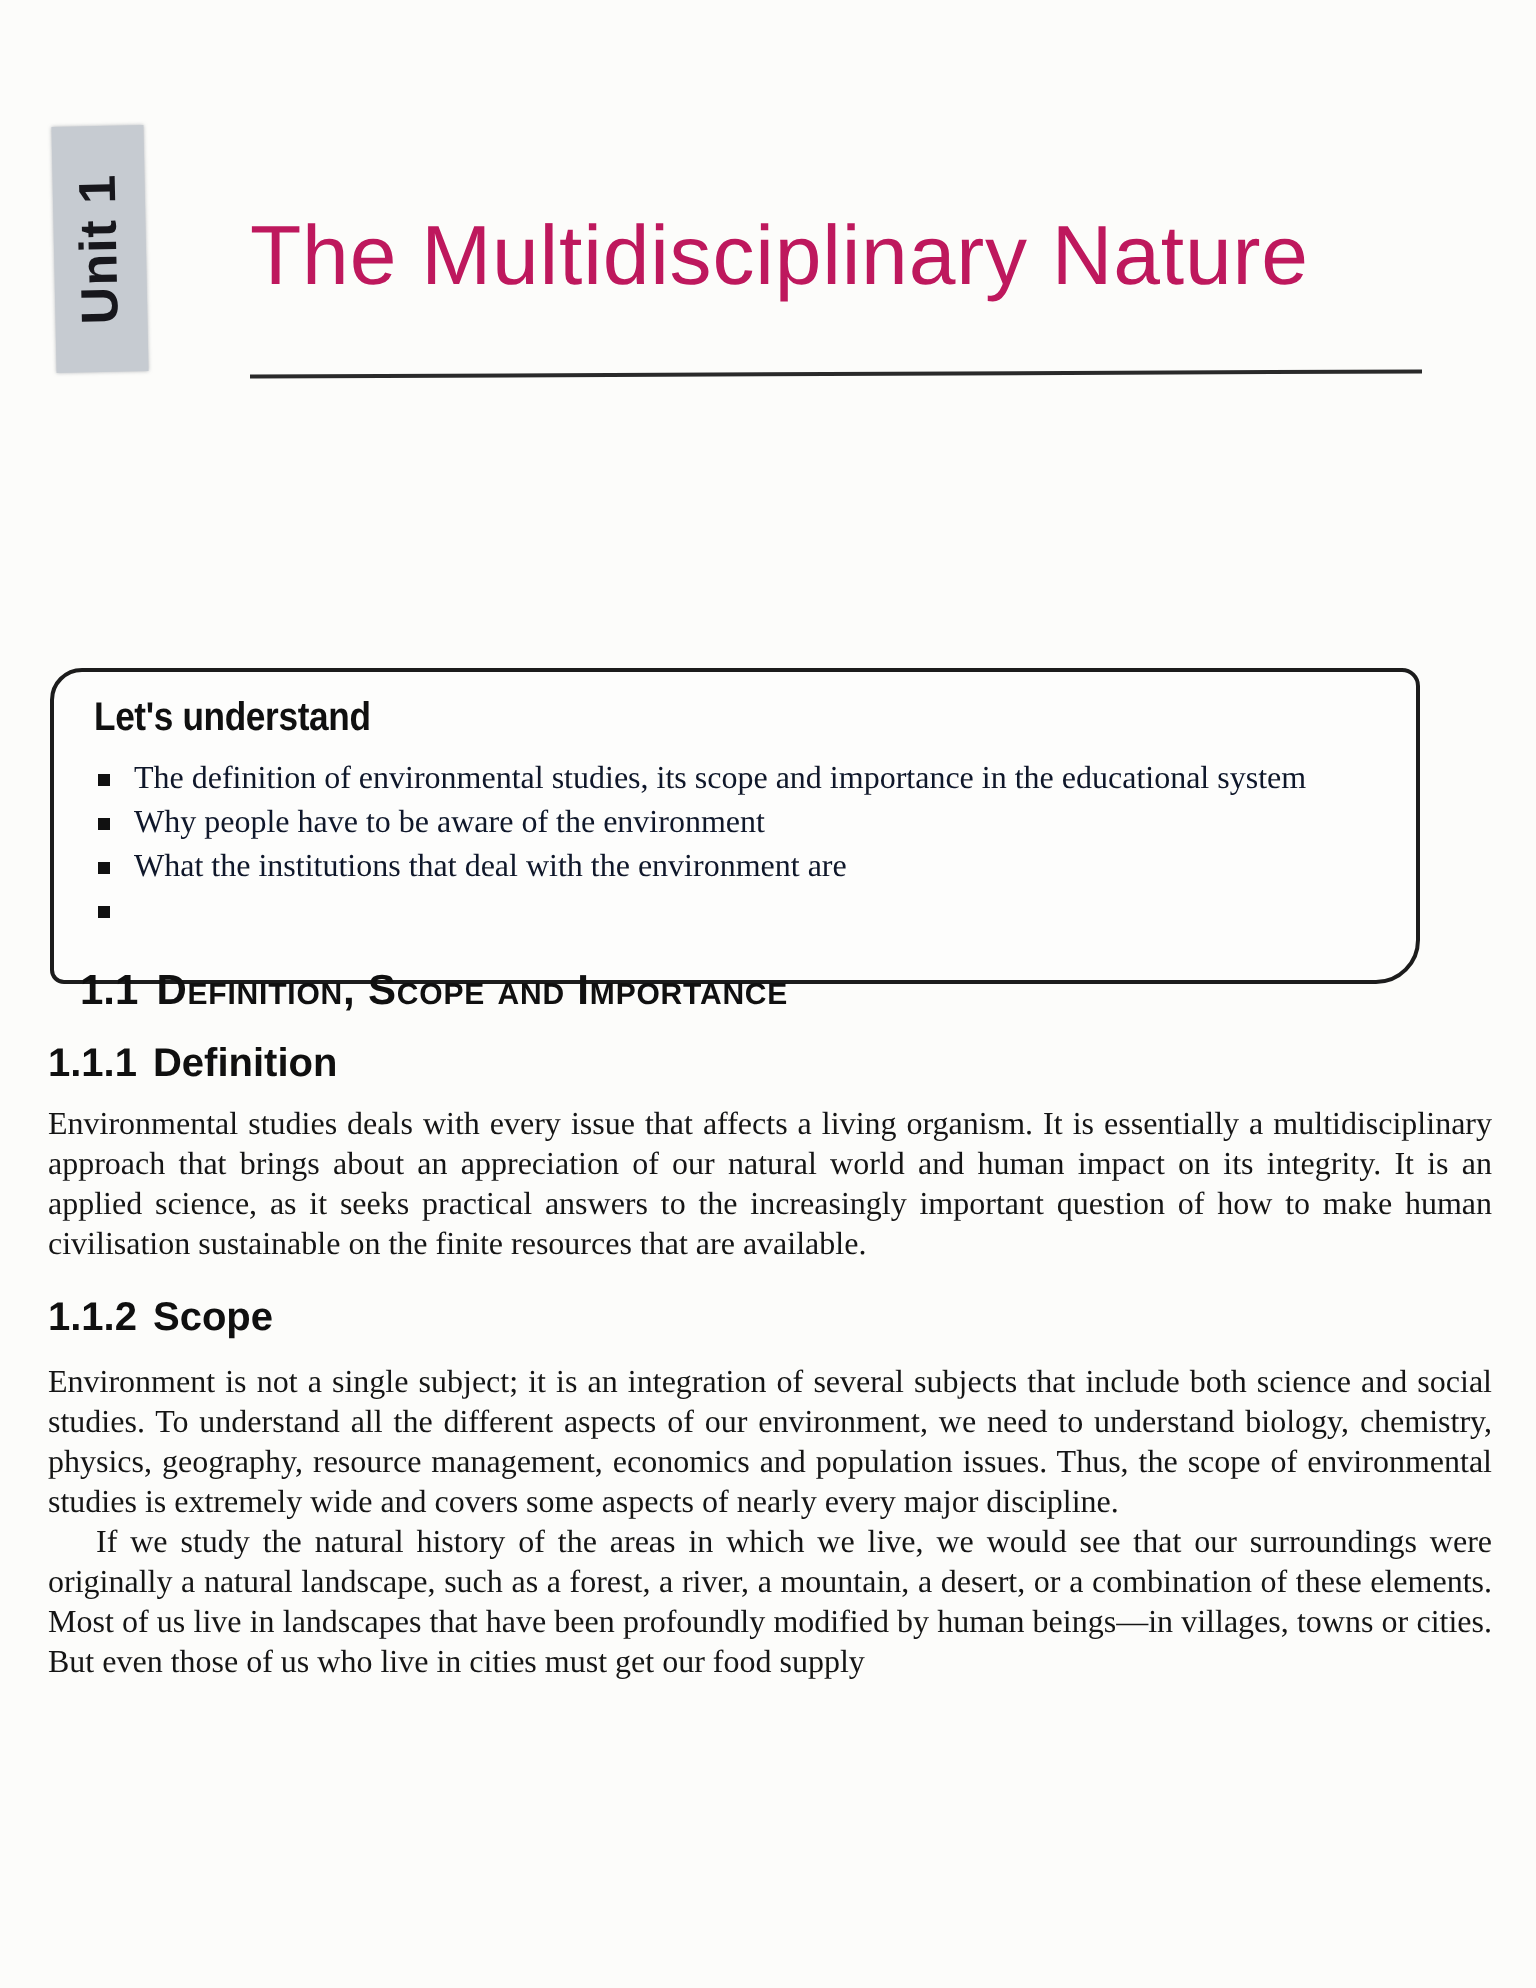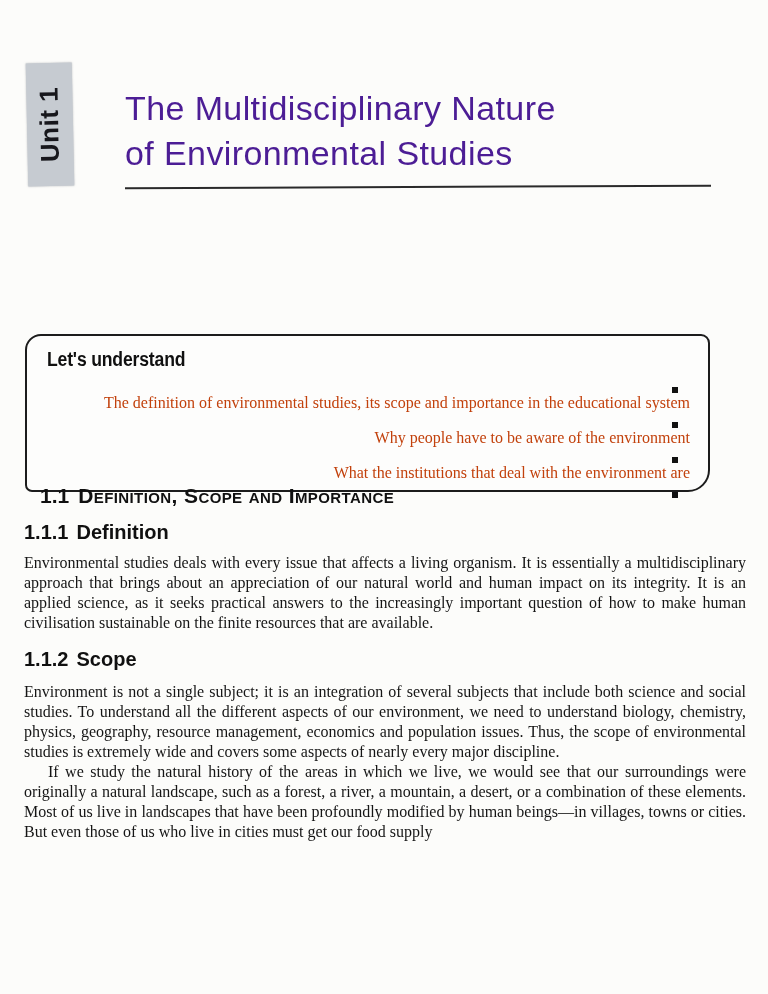--- a/index.html
+++ b/index.html
@@ -39,27 +39,27 @@
     font-weight: 700;
     font-size: 26px;
     letter-spacing: 0.5px;
     color: #17171c;
   }
 
   
   .chapter-title {
     position: absolute;
     left: 125px;
-    top: 86px;
+    top: 105px;
     font-family: "Liberation Sans", sans-serif;
     font-weight: 400;
-    font-size: 34px;
+    font-size: 42px;
     line-height: 45px;
     letter-spacing: 0.4px;
-    color: #4c1d95;
+    color: #be185d;
   }
   .title-rule {
     position: absolute;
     left: 125px;
     top: 186px;
     width: 586px;
     height: 2px;
     background: #2a2a2a;
     transform: rotate(-0.25deg);
   }
@@ -89,26 +89,25 @@
     transform: scaleX(0.88);
     transform-origin: left center;
   }
   .understand-list {
     margin: 0;
     padding: 0;
     list-style: none;
   }
   .understand-list li {
     display: flex;
-    align-items: flex-end;
+    align-items: flex-start;
     font-size: 16px;
     line-height: 20px;
     margin-bottom: 2px;
-    color: #c2410c;
-    flex-direction: column;
+    color: #0f172a;
   }
   .bullet-sq {
     flex: 0 0 auto;
     width: 6px;
     height: 6px;
     background: #111;
     margin: 7px 12px 0 2px;
   }
 
   
@@ -154,21 +153,20 @@
 <body>
 
 <div class="page">
 
   <div class="unit-badge">
     <span class="vtext">Unit 1</span>
   </div>
 
   <div class="chapter-title">
     <div>The Multidisciplinary Nature</div>
-    <div>of Environmental Studies</div>
   </div>
   <div class="title-rule"></div>
 
   <div class="understand-box">
     <h2 class="understand-heading">Let's understand</h2>
     <ul class="understand-list">
       <li>
         <span class="bullet-sq"></span>
         <span>The definition of environmental studies, its scope and importance in the educational system</span>
       </li>

